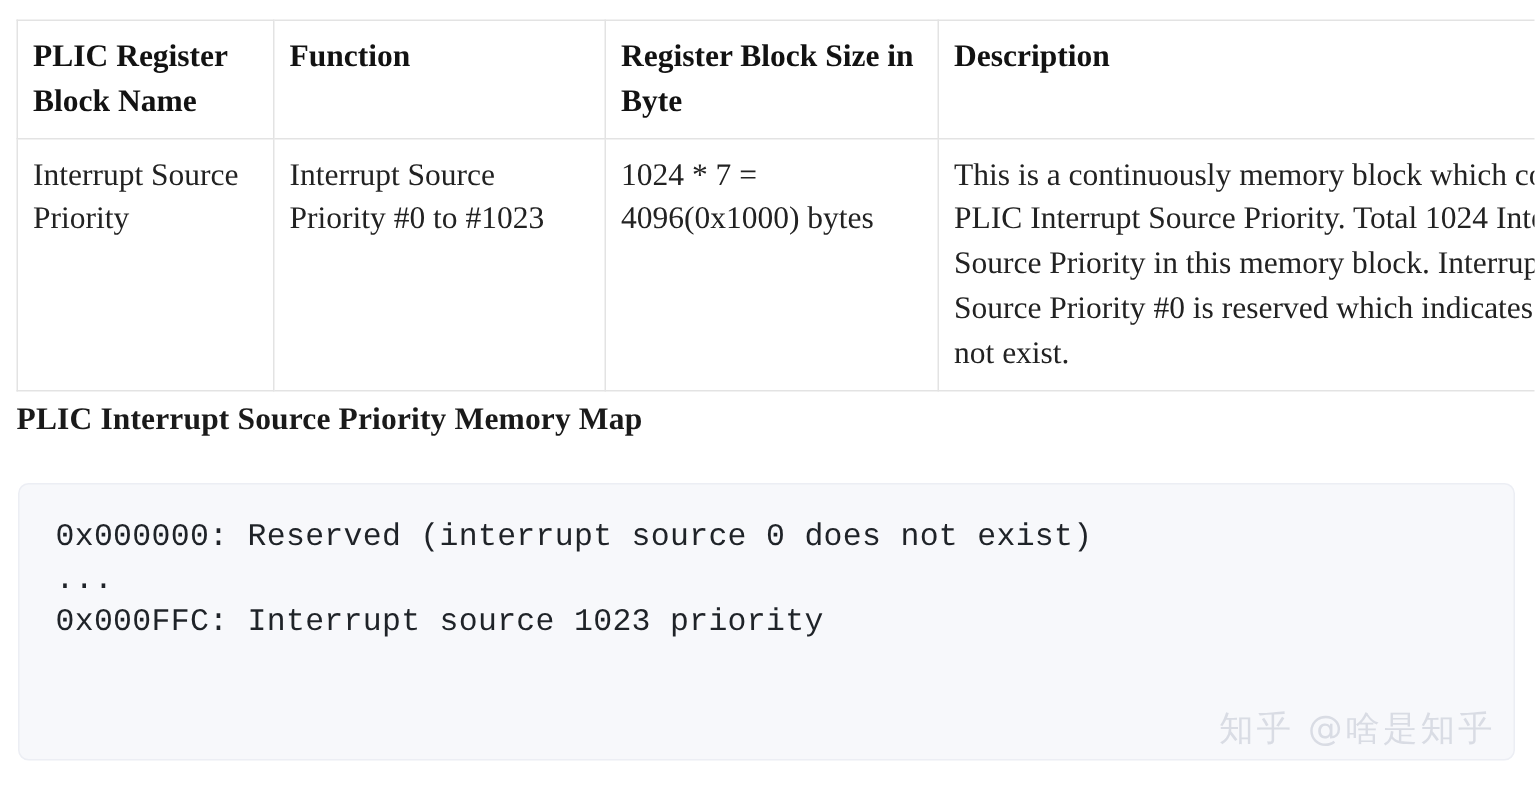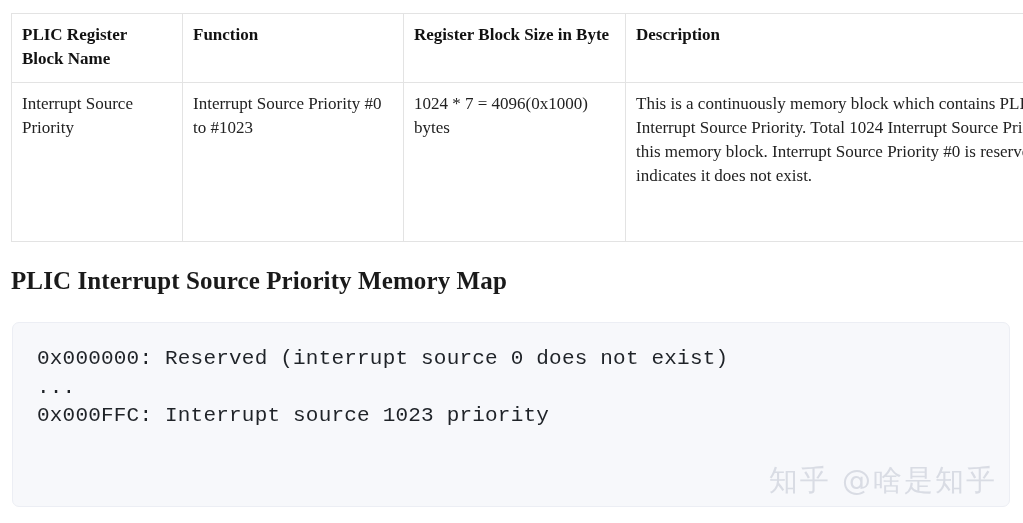--- a/index.html
+++ b/index.html
@@ -27,21 +27,21 @@
     table-layout: fixed;
     background: #ffffff;
   }
   .reg-table th,
   .reg-table td {
     border: 1px solid #e3e3e3;
     vertical-align: top;
     text-align: left;
     padding: 9px 11px 9px 10px;
     font-family: "Liberation Serif", "DejaVu Serif", serif;
-    font-size: 17px;
+    font-size: 21px;
     line-height: 1.42;
     color: #1a1a1a;
   }
   .reg-table th {
     font-weight: 700;
     color: #121212;
     height: 50px;
   }
   .reg-table td {
     font-weight: 400;
@@ -52,21 +52,21 @@
   .col-func  { width: 199px; }
   .col-size  { width: 200px; }
   .col-desc  { width: 453px; }
 
   
   .section-heading {
     position: absolute;
     left: 11px;
     top: 267px;
     font-family: "Liberation Serif", "DejaVu Serif", serif;
-    font-size: 25px;
+    font-size: 21px;
     font-weight: 700;
     color: #1a1a1a;
     letter-spacing: 0.1px;
     white-space: nowrap;
   }
 
   
   .code-block {
     position: absolute;
     left: 12px;
@@ -88,21 +88,21 @@
     white-space: pre;
     letter-spacing: 0.2px;
   }
 
   
   .watermark {
     position: absolute;
     right: 26px;
     bottom: 22px;
     font-family: "DejaVu Sans", "Liberation Sans", sans-serif;
-    font-size: 29px;
+    font-size: 23px;
     font-weight: 400;
     color: #d9dce4;
     letter-spacing: 2px;
     white-space: nowrap;
     user-select: none;
   }
 </style>
 </head>
 <body>
 

